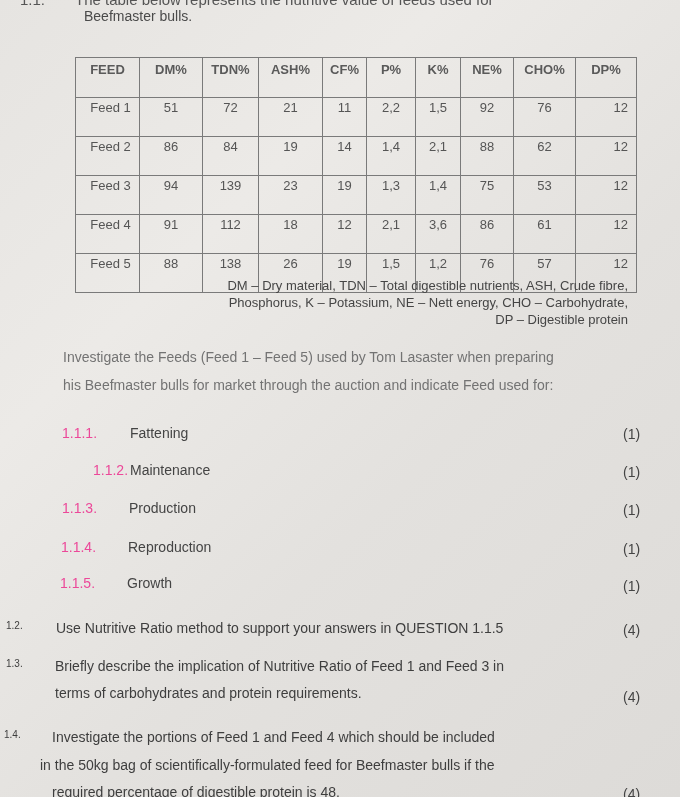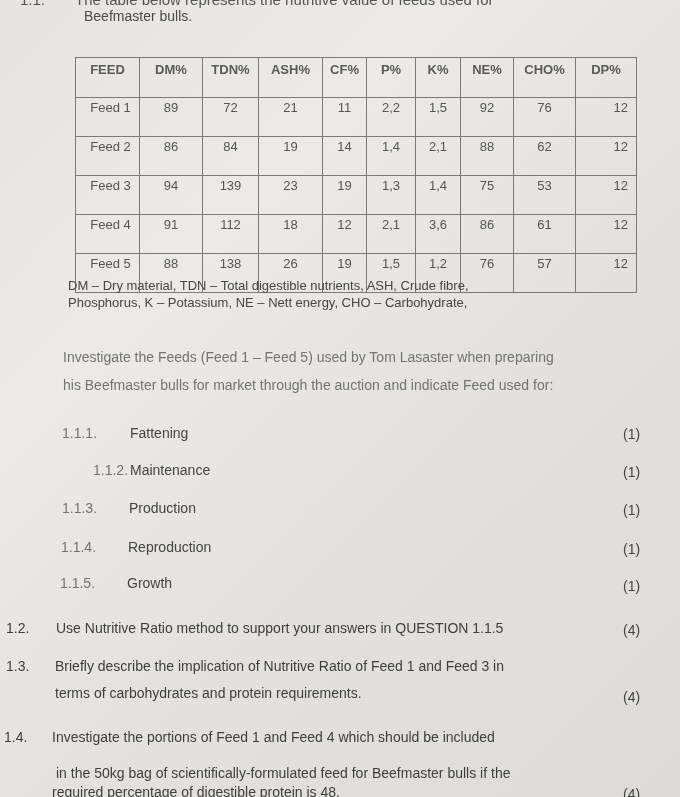--- a/index.html
+++ b/index.html
@@ -2,45 +2,45 @@
 <html><head>
 <meta charset="utf-8">
 <style>
   html, body { margin:0; padding:0; }
   body {
     width:680px; height:797px; overflow:hidden; position:relative;
     background: linear-gradient(135deg, #e6e4e1 0%, #eceae7 30%, #e3e1de 60%, #dddbd8 100%);
     font-family: "Liberation Sans", sans-serif;
     color:#3a3a3a;
   }
-  .abs { position:absolute; white-space:nowrap; }
+  .abs { position:absolute; white-space:nowrap;text-align:right; }
   .cut-top { top:-9px; left:75px; font-size:15px; color:#555; }
   .cut-num { top:-9px; left:20px; font-size:15px; color:#555; }
   .subtitle { top:8px; left:84px; font-size:14px; color:#4a4a4a; }
 
   table.feed {
     position:absolute; left:75px; top:57px; width:561px;
     border-collapse:collapse; table-layout:fixed;
     font-size:13px; color:#555;
   }
   table.feed td, table.feed th {
     border:1px solid #7a7a7a; padding:0; vertical-align:top;
   }
   table.feed th { font-weight:bold; height:35px; text-align:center; padding-top:4px; color:#5a5a5a; font-size:13px; }
   table.feed td { height:36px; text-align:center; padding-top:2px; }
   table.feed td.feedname { text-align:center; padding-left:6px; }
   table.feed td.dp { text-align:right; padding-right:8px; }
 
   .legend { left:68px; top:277px; font-size:13px; line-height:17px; color:#454545; white-space:normal; width:560px; }
 
   .para { left:63px; font-size:14px; color:#737373; }
-  .sub-num { font-size:14px; color:#737373; }
+  .sub-num { font-size:14px; color:#ec4899; }
   .sub-label { font-size:14px; color:#444; }
   .marks { font-size:14px; color:#444; }
-  .q-num { font-size:14px; color:#3e3e3e; }
+  .q-num { font-size:10px; color:#3e3e3e; }
   .q-text { font-size:14px; color:#3e3e3e; }
 </style>
 </head>
 <body>
 
 <div>
 
   <div class="abs cut-num">1.1.</div>
   <div class="abs cut-top">The table below represents the nutritive value of feeds used for</div>
   <div class="abs subtitle">Beefmaster bulls.</div>
@@ -68,21 +68,21 @@
         <th>P%</th>
         <th>K%</th>
         <th>NE%</th>
         <th>CHO%</th>
         <th>DP%</th>
       </tr>
     </thead>
     <tbody>
       <tr>
         <td class="feedname">Feed 1</td>
-        <td>89</td>
+        <td>51</td>
         <td>72</td>
         <td>21</td>
         <td>11</td>
         <td>2,2</td>
         <td>1,5</td>
         <td>92</td>
         <td>76</td>
         <td class="dp">12</td>
       </tr>
       <tr>
@@ -132,20 +132,21 @@
         <td>76</td>
         <td>57</td>
         <td class="dp">12</td>
       </tr>
     </tbody>
   </table>
 
   <div class="abs legend">
     <div>DM – Dry material, TDN – Total digestible nutrients, ASH, Crude fibre,</div>
     <div>Phosphorus, K – Potassium, NE – Nett energy, CHO – Carbohydrate,</div>
+    <div>DP – Digestible protein</div>
   </div>
 
   <div class="abs para" style="top:349px;">Investigate the Feeds (Feed 1 – Feed 5) used by Tom Lasaster when preparing</div>
   <div class="abs para" style="top:377px;">his Beefmaster bulls for market through the auction and indicate Feed used for:</div>
 
   <div>
     <div class="abs sub-num" style="top:425px; left:62px;">1.1.1.</div>
     <div class="abs sub-label" style="top:425px; left:130px;">Fattening</div>
     <div class="abs marks" style="top:426px; left:623px;">(1)</div>
 
@@ -171,18 +172,18 @@
     <div class="abs q-text" style="top:620px; left:56px;">Use Nutritive Ratio method to support your answers in QUESTION 1.1.5</div>
     <div class="abs marks" style="top:622px; left:623px;">(4)</div>
 
     <div class="abs q-num" style="top:658px; left:6px;">1.3.</div>
     <div class="abs q-text" style="top:658px; left:55px;">Briefly describe the implication of Nutritive Ratio of Feed 1 and Feed 3 in</div>
     <div class="abs q-text" style="top:685px; left:55px;">terms of carbohydrates and protein requirements.</div>
     <div class="abs marks" style="top:689px; left:623px;">(4)</div>
 
     <div class="abs q-num" style="top:729px; left:4px;">1.4.</div>
     <div class="abs q-text" style="top:729px; left:52px;">Investigate the portions of Feed 1 and Feed 4 which should be included</div>
-    <div class="abs q-text" style="top:757px; left:56px;margin-top:8px;">in the 50kg bag of scientifically-formulated feed for Beefmaster bulls if the</div>
+    <div class="abs q-text" style="top:757px; left:40px;">in the 50kg bag of scientifically-formulated feed for Beefmaster bulls if the</div>
     <div class="abs q-text" style="top:784px; left:52px;">required percentage of digestible protein is 48.</div>
     <div class="abs marks" style="top:786px; left:623px;">(4)</div>
   </div>
 
 </div>
 
 </body></html>

